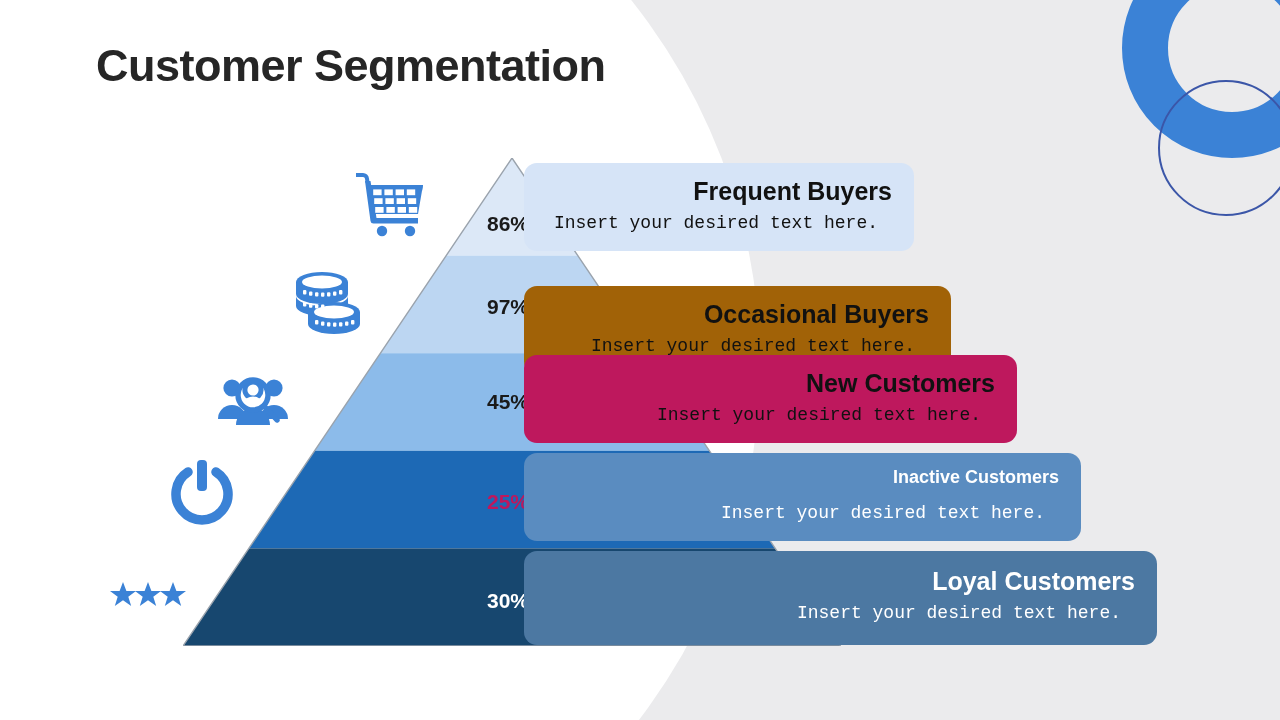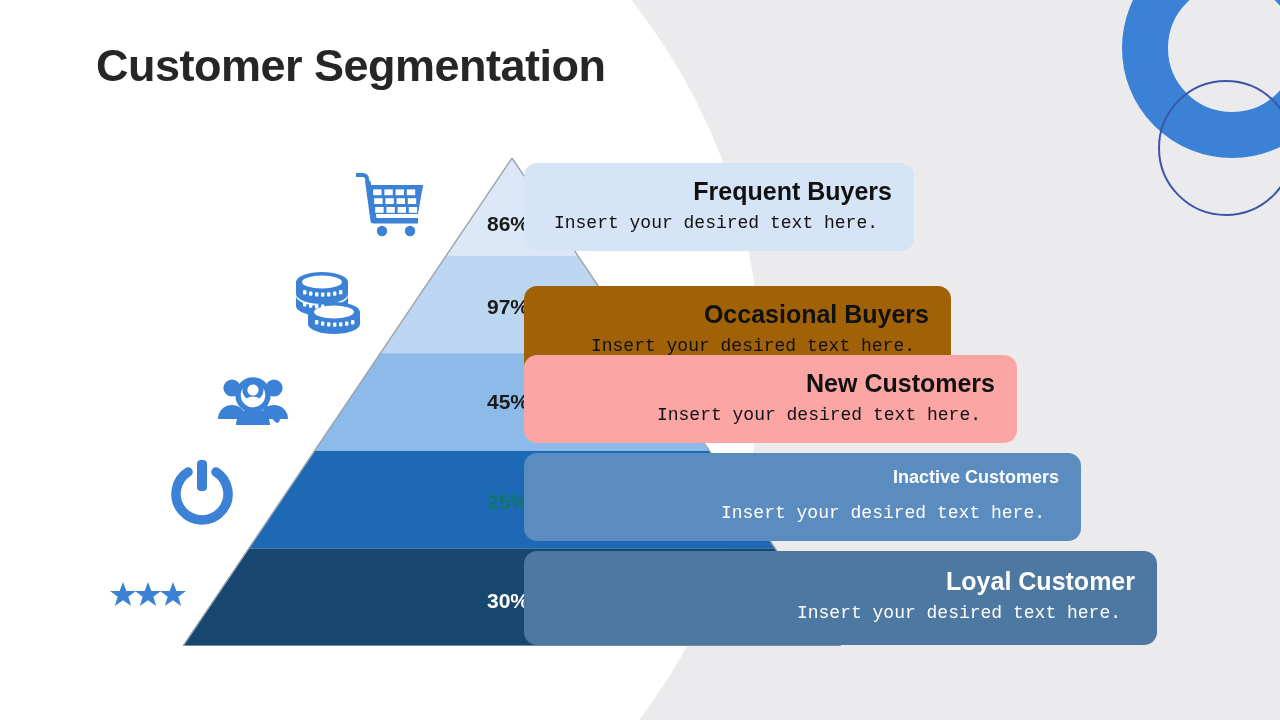--- a/index.html
+++ b/index.html
@@ -134,45 +134,45 @@
         <rect id="band3" x="0" y="292.8" width="658" height="97.6" fill="#1d69b5"></rect>
         <rect id="band4" x="0" y="390.4" width="658" height="97.6" fill="#17476f"></rect>
       </g>
       <polygon points="329,0 658,488 0,488" fill="none" stroke="#9aa3ad" stroke-width="1.4"></polygon>
     </svg>
   </div>
 
   <div class="pct" style="left: 487px; top: 212px; color: rgb(26, 26, 26);">86%</div>
   <div class="pct" style="left: 487px; top: 295px; color: rgb(26, 26, 26);">97%</div>
   <div class="pct" style="left: 487px; top: 390px; color: rgb(26, 26, 26);">45%</div>
-  <div class="pct" style="left: 487px; top: 490px; color: #0f766e;">25%</div>
+  <div class="pct" style="left: 487px; top: 490px; color: #be185d;">25%</div>
   <div class="pct" style="left: 487px; top: 589px; color: rgb(255, 255, 255);">30%</div>
 
   <div class="card" id="card0" style="left: 524px; top: 163px; width: 390px; height: 88px; background: rgb(214, 228, 247); color: rgb(17, 17, 17);">
     <div class="card-title" style="top:14px; font-size:25px;">Frequent Buyers</div>
     <div class="card-sub" style="top:50px; font-size:18px;">Insert your desired text here.</div>
   </div>
 
   <div class="card" id="card1" style="left: 524px; top: 258px; width: 427px; height: 88px; background: #a16207; color: rgb(17, 17, 17); margin-top: 28px;">
     <div class="card-title" style="top:14px; font-size:25px;">Occasional Buyers</div>
     <div class="card-sub" style="top:50px; font-size:18px;">Insert your desired text here.</div>
   </div>
 
-  <div class="card" id="card2" style="left: 524px; top: 355px; width: 493px; height: 88px; background: #fca5a5; color: rgb(17, 17, 17);">
+  <div class="card" id="card2" style="left: 524px; top: 355px; width: 493px; height: 88px; background: #be185d; color: rgb(17, 17, 17);">
     <div class="card-title" style="top:14px; font-size:25px;">New Customers</div>
     <div class="card-sub" style="top:50px; font-size:18px;">Insert your desired text here.</div>
   </div>
 
   <div class="card" id="card3" style="left: 524px; top: 453px; width: 557px; height: 88px; background: rgb(90, 140, 192); color: rgb(255, 255, 255);">
     <div class="card-title" style="top:14px; font-size:18px;">Inactive Customers</div>
     <div class="card-sub" style="top:50px; font-size:18px;">Insert your desired text here.</div>
   </div>
 
   <div class="card" id="card4" style="left: 524px; top: 551px; width: 633px; height: 94px; background: rgb(76, 120, 162); color: rgb(255, 255, 255);">
-    <div class="card-title" style="top:16px; font-size:25px;">Loyal Customer</div>
+    <div class="card-title" style="top:16px; font-size:25px;">Loyal Customers</div>
     <div class="card-sub" style="top:52px; font-size:18px;">Insert your desired text here.</div>
   </div>
 
   <div class="icon" style="left:352px; top:168px;">
     <svg width="76" height="70" viewBox="0 0 76 70">
       <g fill="#3b82d6">
         <path d="M4 5 h7 a6 6 0 0 1 6 5.4 l0.6 4.6 H13.6 L13 10.8 A2 2 0 0 0 11 9 H4 z"></path>
         <path d="M15 17 h56 l-5 29 H21 z M19.6 20.8 h8.2 v5.6 h-8.2 z M30.6 20.8 h8.2 v5.6 h-8.2 z M41.6 20.8 h8.2 v5.6 h-8.2 z M52.6 20.8 h8.2 v5.6 h-8.2 z
                  M20.6 29.2 h8.2 v5.6 h-8.2 z M31.6 29.2 h8.2 v5.6 h-8.2 z M42.6 29.2 h8.2 v5.6 h-8.2 z M53.6 29.2 h8.2 v5.6 h-8.2 z
                  M21.6 37.6 h8.2 v5.6 h-8.2 z M32.6 37.6 h8.2 v5.6 h-8.2 z M43.6 37.6 h8.2 v5.6 h-8.2 z M54.6 37.6 h8.2 v5.6 h-8.2 z" fill="#3b82d6"></path>

